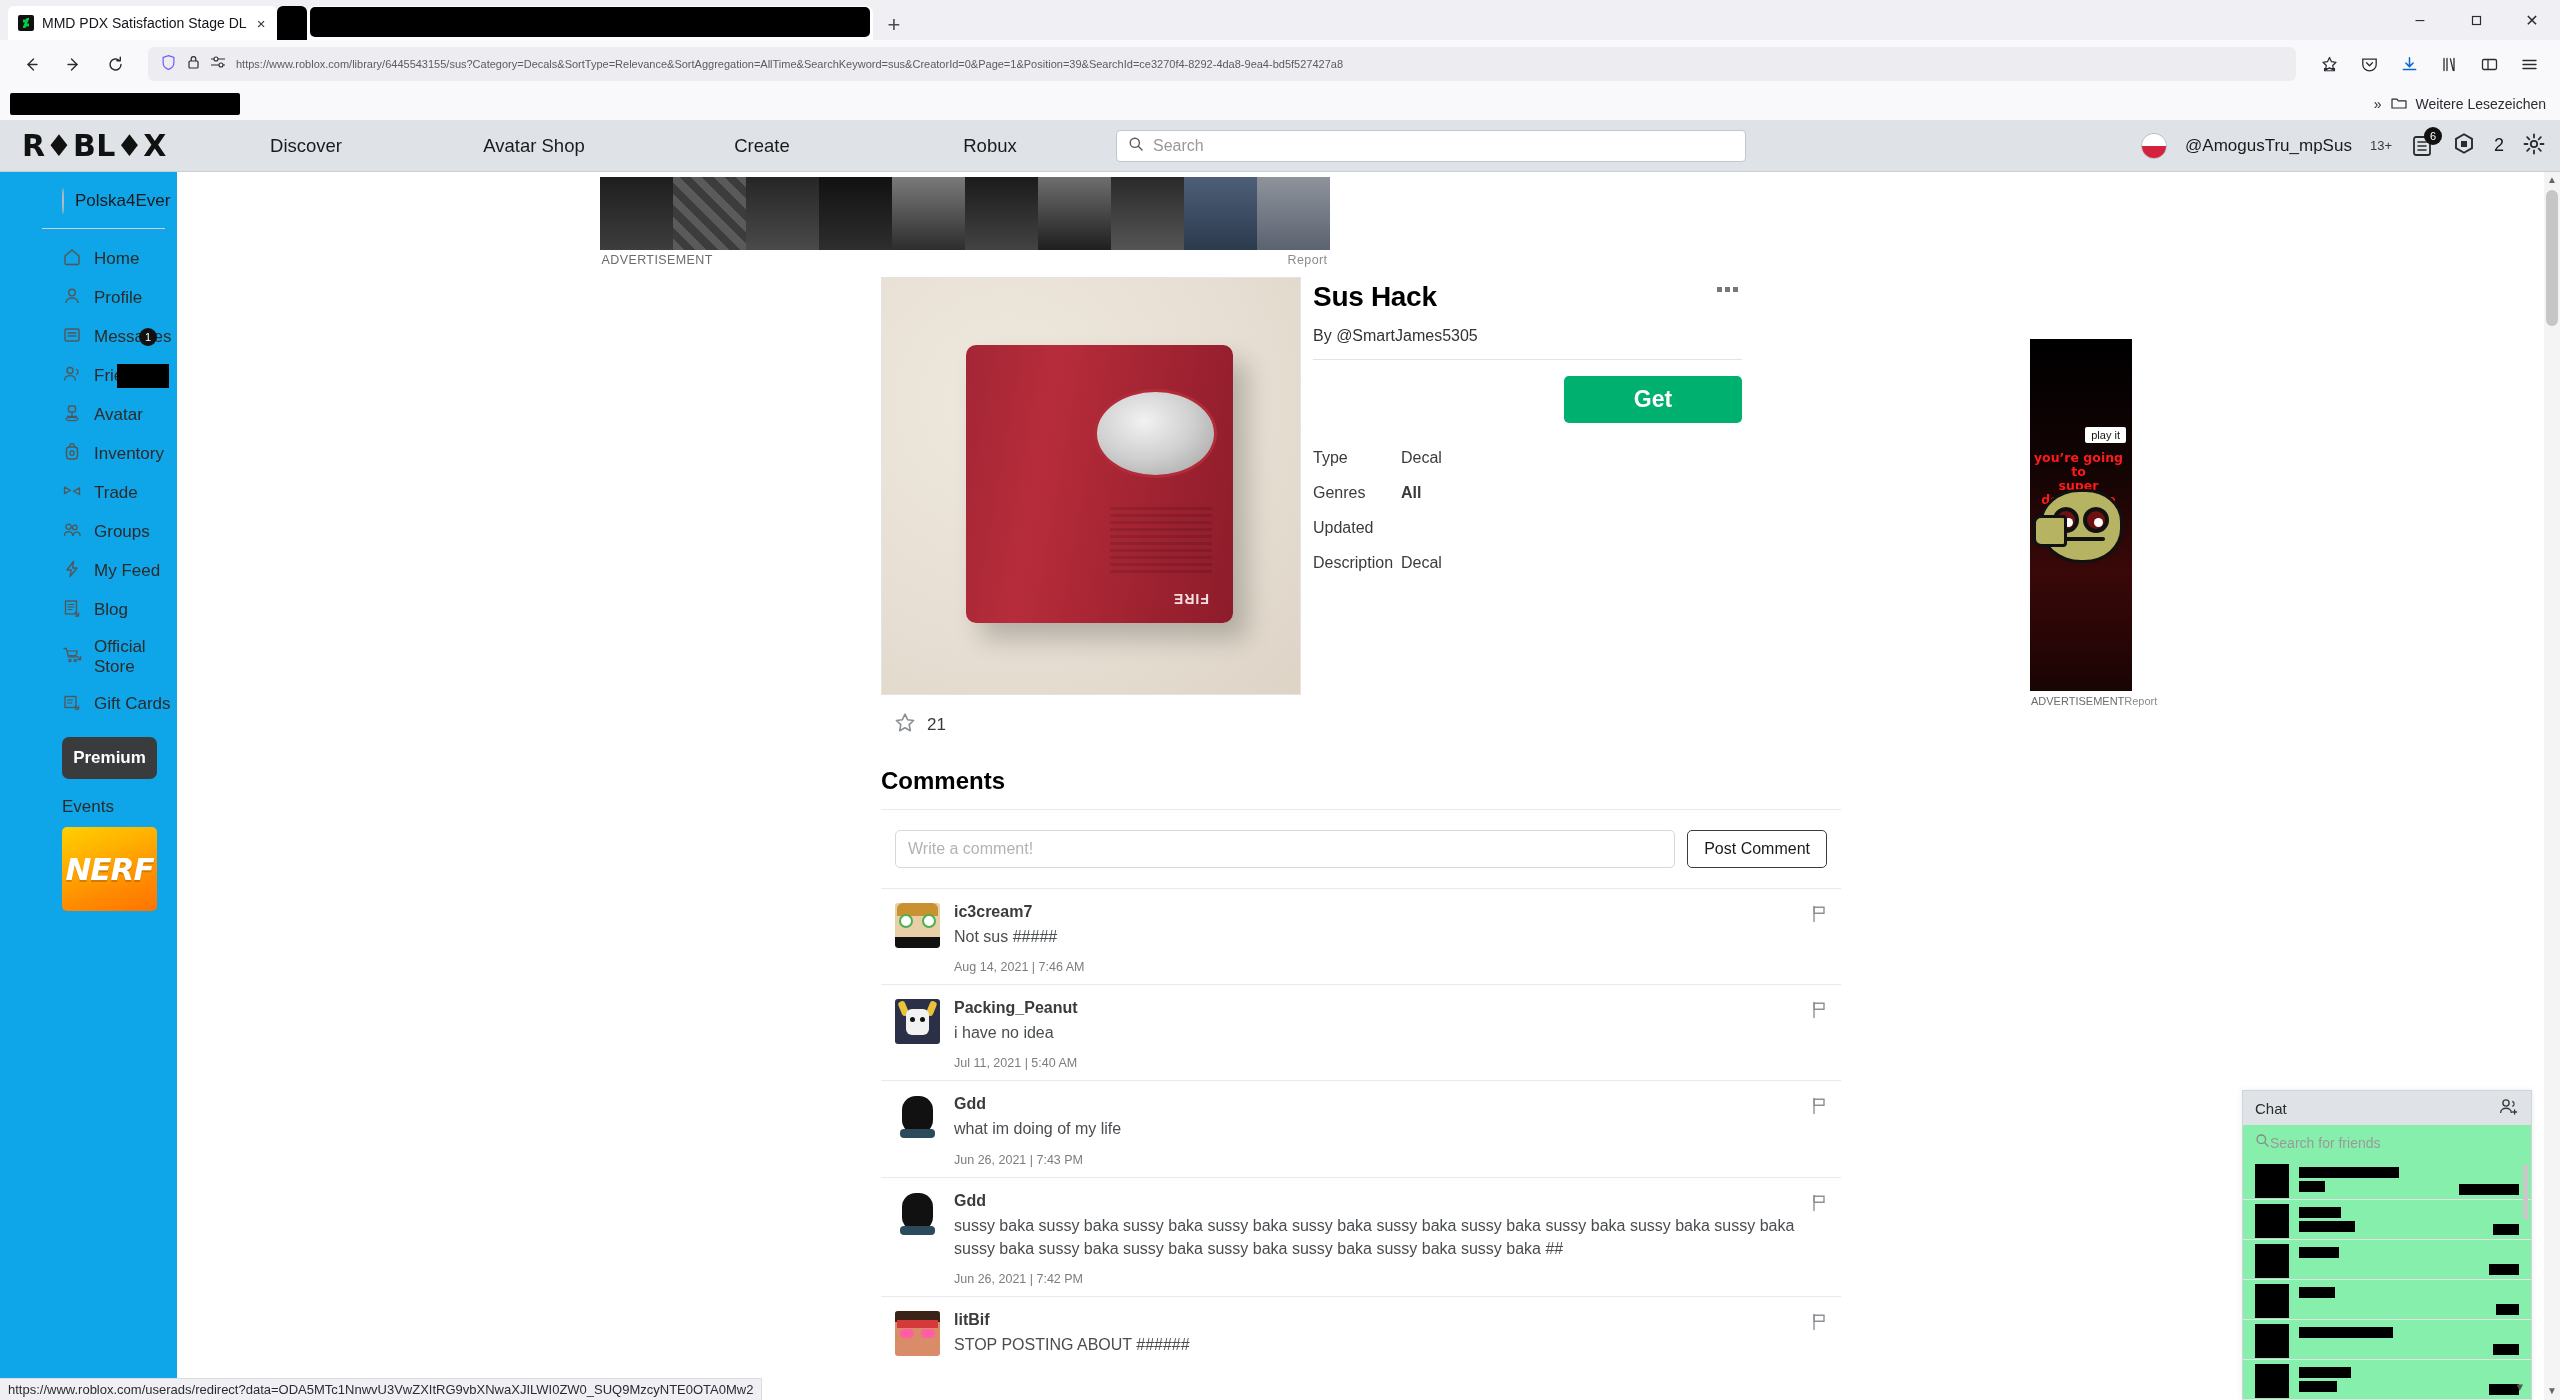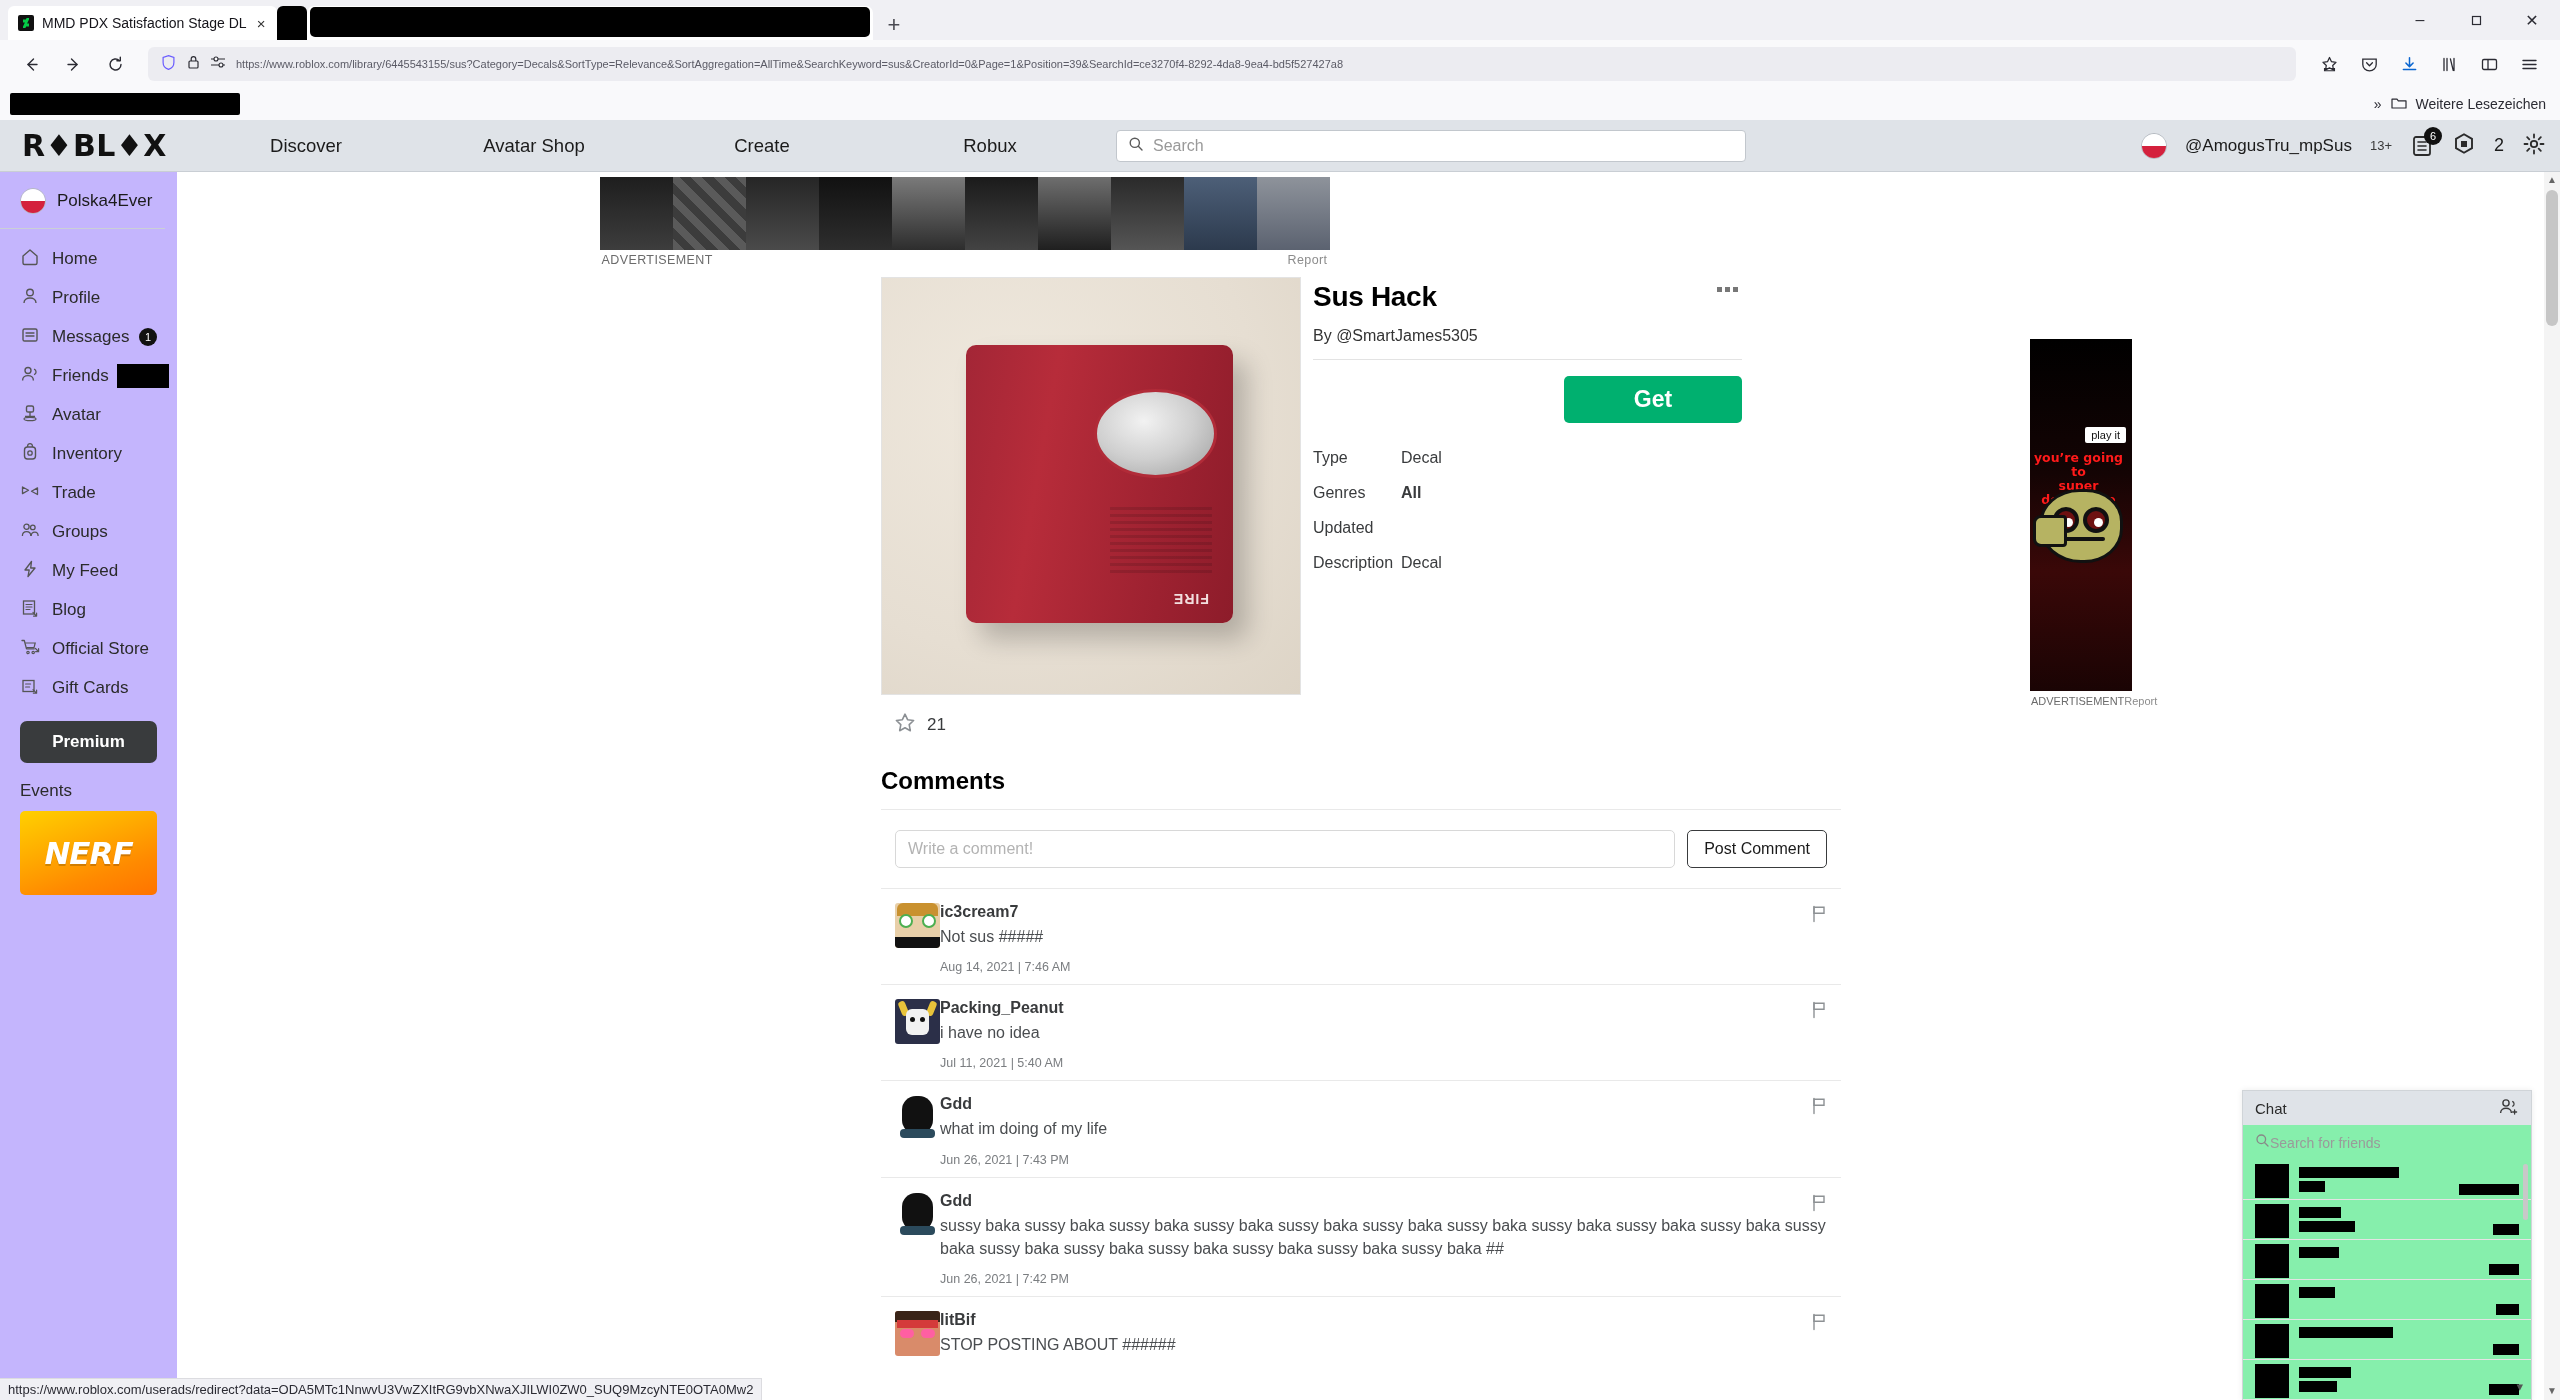--- a/index.html
+++ b/index.html
@@ -77,21 +77,21 @@
   .ic-wrap { position:relative; display:flex; align-items:center; }
   .badge-dot {
     position:absolute; top:-7px; right:-8px; background:#111; color:#fff; border-radius:50%;
     font-size:11px; width:18px; height:18px; display:flex; align-items:center; justify-content:center;
   }
   .robux-count { font-size:18px; color:#1b1b1b; }
 
   .body-area { flex:1 1 auto; display:flex; position:relative; background:#fff; overflow:hidden; }
 
   
-  .sidebar { width:177px; background:#c4b5fd; flex:0 0 auto; padding-top:10px; position:relative; }
+  .sidebar { width:177px; background:#0ea5e9; flex:0 0 auto; padding-top:10px; position:relative;padding-left:42px; }
   .side-user { display:flex; align-items:center; gap:11px; padding:6px 0 14px 20px; border-bottom:1px solid #cbd0d6; margin-right:12px;}
   .side-user .nm { font-size:17px; color:#1b1b1b; font-weight:500; }
   .side-list { padding-top:10px; }
   .side-item { display:flex; align-items:center; gap:12px; padding:7.5px 0 7.5px 20px; position:relative; }
   .side-item .lbl { font-size:17px; color:#2b2b2b; }
   .side-badge { position:absolute; right:20px; background:#111; color:#fff; border-radius:50%; width:18px; height:18px; font-size:11px; display:flex;align-items:center;justify-content:center;}
   .side-redact { position:absolute; right:8px; width:52px; height:24px; background:#000; }
   .premium-btn {
     margin:14px 20px 0 20px; background:#393b3d; color:#fff; text-align:center;
     border-radius:7px; padding:11px 0; font-size:17px; font-weight:bold;
@@ -175,21 +175,21 @@
     flex:1 1 auto; height:38px; border:1px solid #d8d8d8; border-radius:5px;
     padding:0 12px; font-size:16px; color:#333; outline:none;
     font-family:"Liberation Sans", sans-serif; background:#fff;
   }
   .comment-input::placeholder { color:#b3b3b3; }
   .post-btn {
     border:1px solid #393b3d; border-radius:5px; background:#fff; color:#1b1b1b;
     font-size:16px; padding:0 16px; height:38px; cursor:pointer;
     font-family:"Liberation Sans", sans-serif;
   }
-  .comment { display:flex; padding:14px 14px 10px 14px; border-top:1px solid #e9e9e9; position:relative; }
+  .comment { display:flex; gap:14px; padding:14px 14px 10px 14px; border-top:1px solid #e9e9e9; position:relative; }
   .cav { width:45px; height:45px; flex:0 0 auto; border-radius:3px; position:relative; overflow:hidden; }
   .cbody { flex:1 1 auto; }
   .cname { font-size:16px; font-weight:bold; color:#393b3d; }
   .ctext { font-size:16px; color:#4a4d50; margin-top:4px; line-height:1.45; }
   .cdate { font-size:12.5px; color:#7a7d80; margin-top:12px; }
   .flag { position:absolute; right:14px; top:16px; color:#8d9194; }
 
   
   .rail { position:absolute; right:428px; top:167px; width:102px; }
   .rail-ad {

